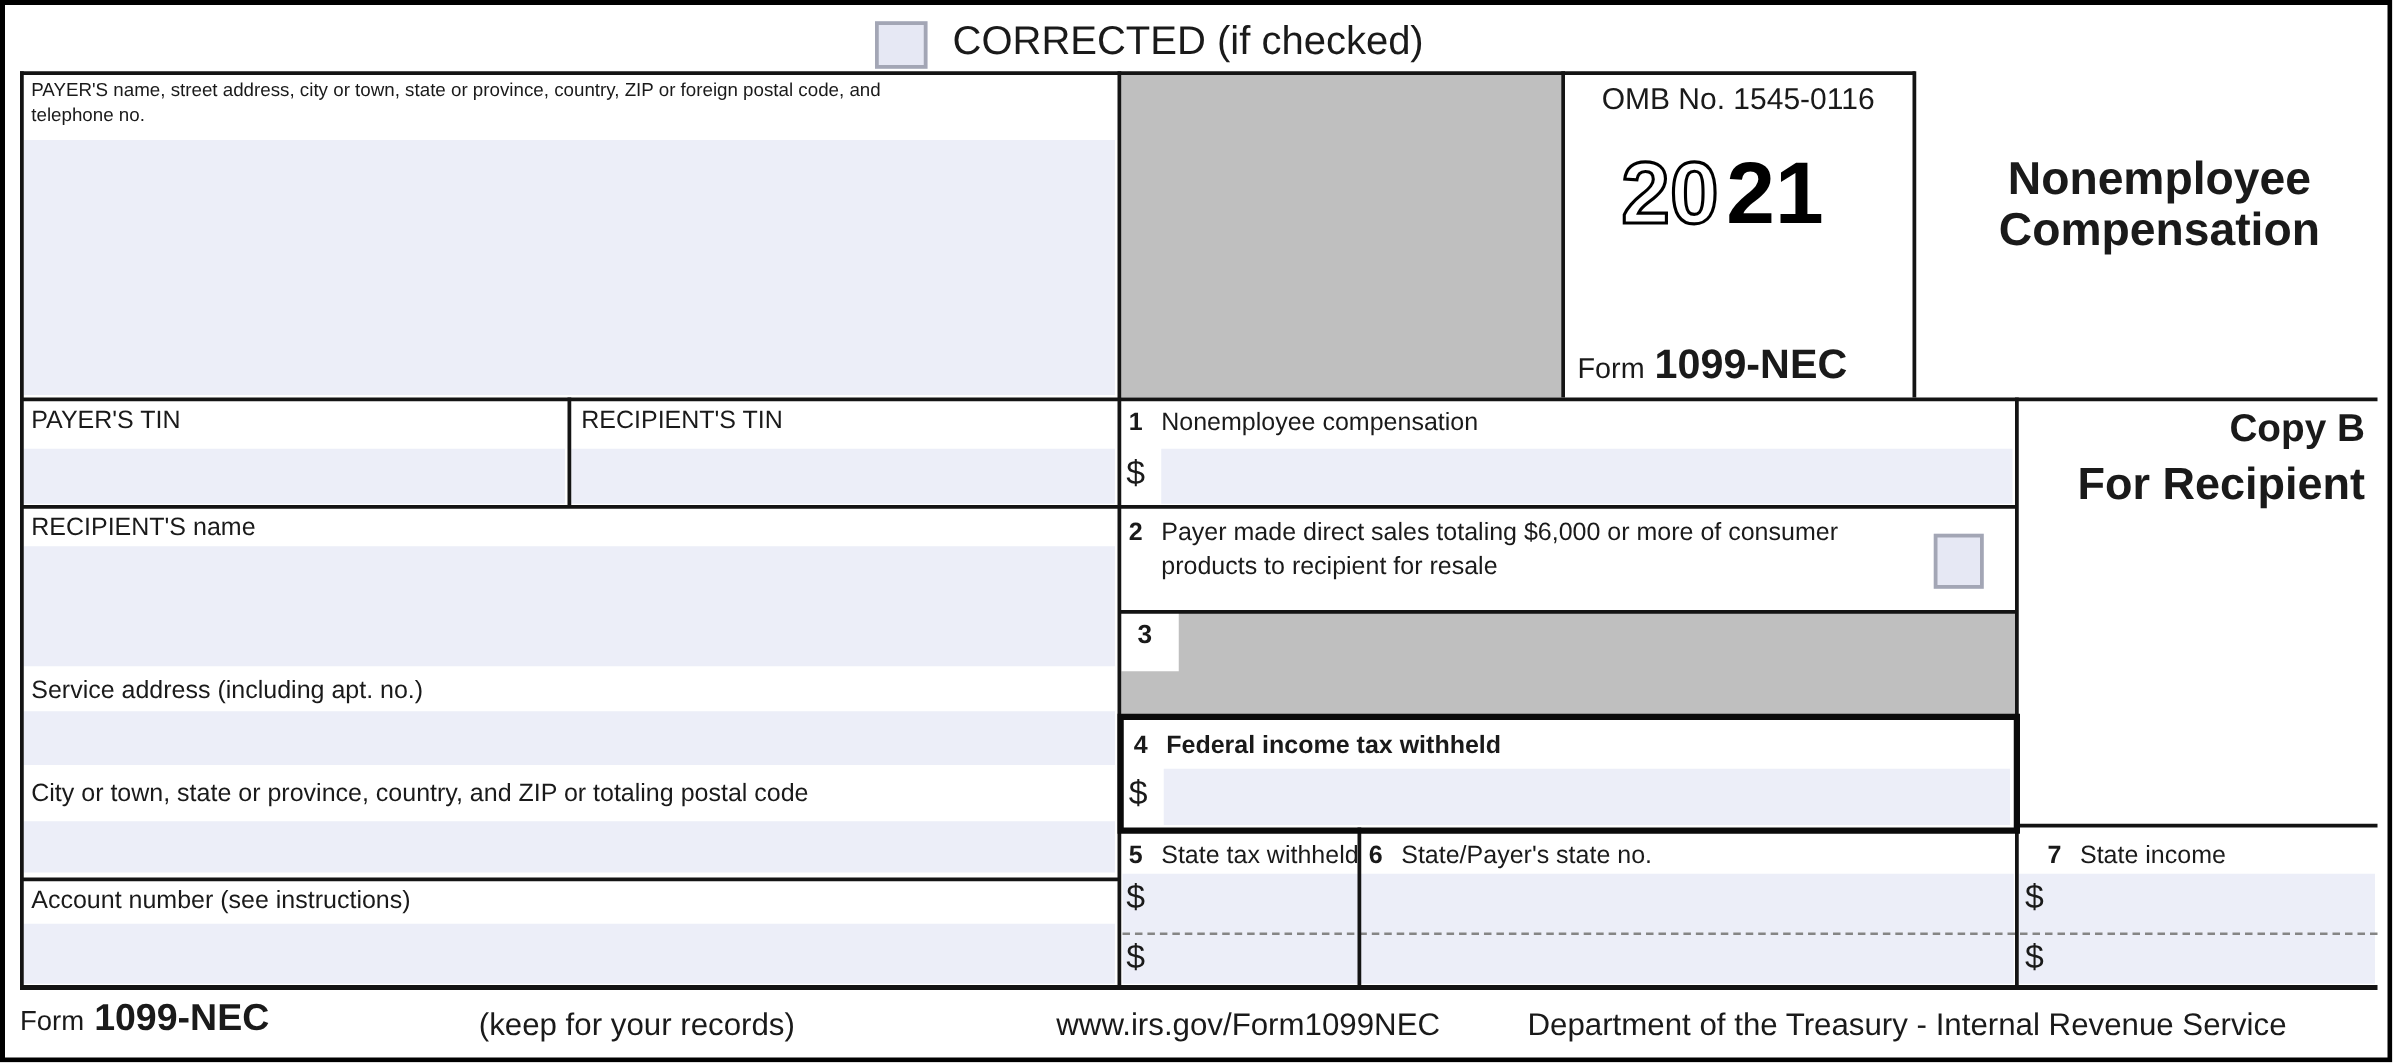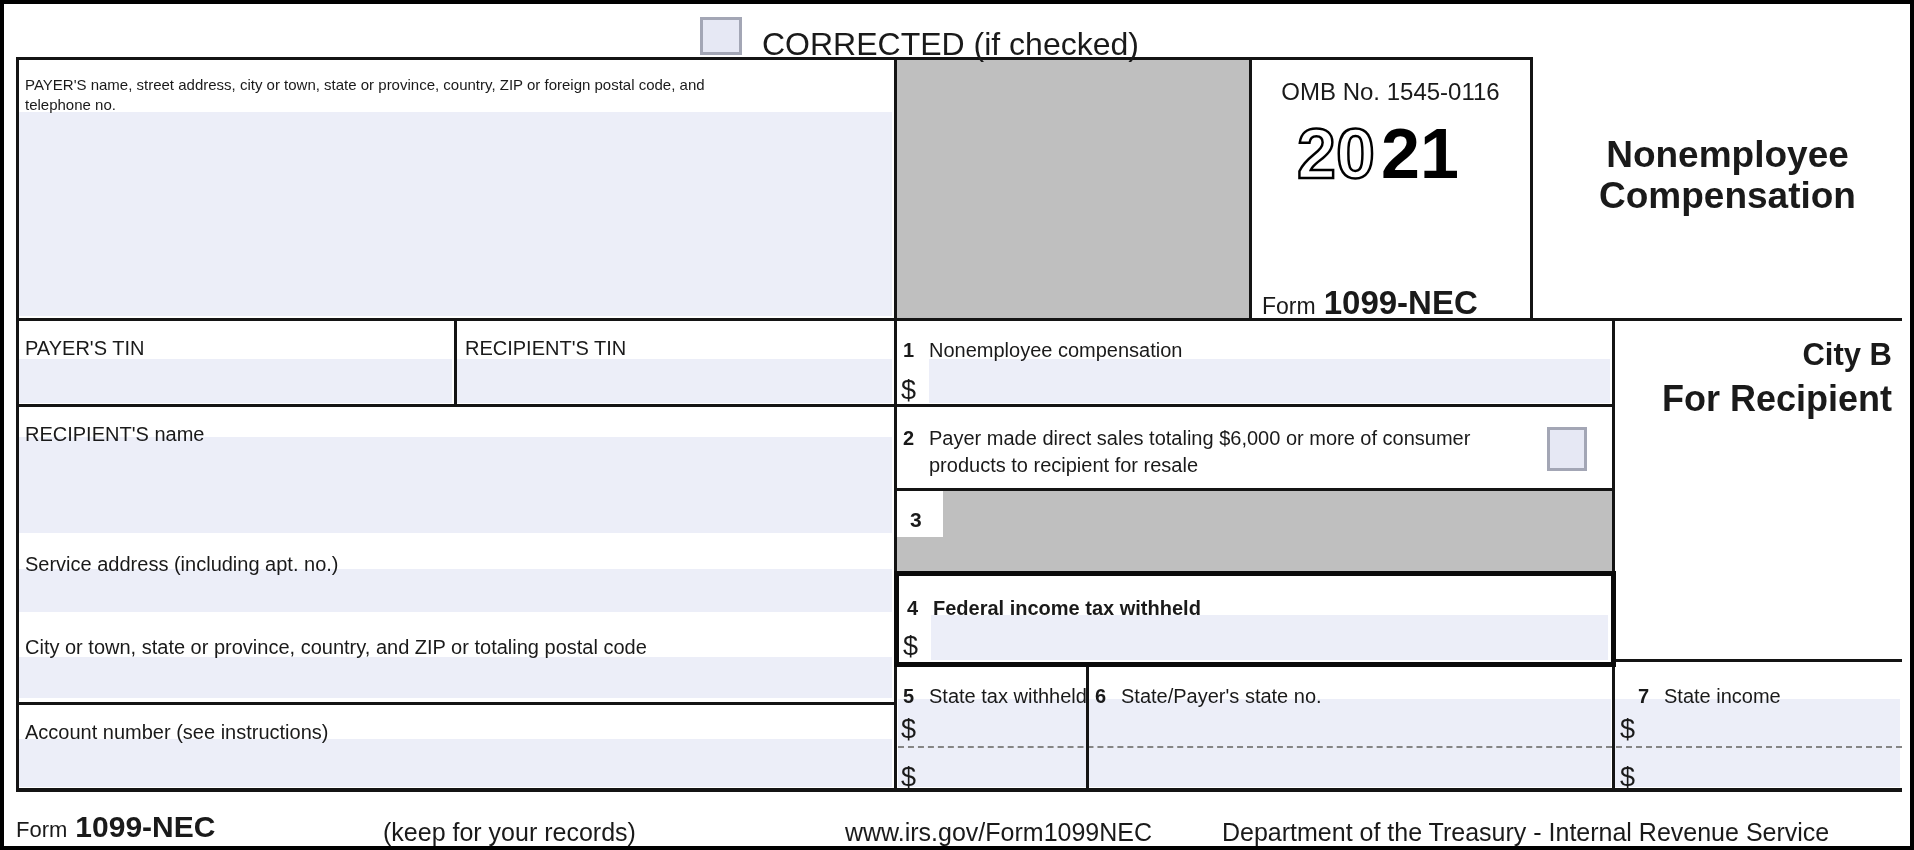--- a/index.html
+++ b/index.html
@@ -14,21 +14,21 @@
   .lav  { background:var(--input-fill,#eceef8); }
 
   
   .hline, .vline { position:absolute; background:var(--border-black,#141414); z-index:3; }
   .hline { height:3px; } .vline { width:3px; }
   .hline.thick { height:4px; }
   .dash { position:absolute; border-top:2px dashed #858585; z-index:3; }
   .box4rect { position:absolute; border:5px solid #0a0a0a; z-index:4; background:transparent; }
 
   
-  .txt { position:absolute; z-index:5; white-space:nowrap;margin-top:12px; }
+  .txt { position:absolute; z-index:5; white-space:nowrap; }
   .wrap { white-space:normal; }
   .lbl { font-size:20px; }
   .lbl-lg { font-size:15px; line-height:1.3; }
   .num { font-weight:bold; }
   .dollar { font-size:27px; }
   .corrected-lbl { font-size:32px; }
   .omb-no { font-size:24px; text-align:center; }
   .form-title-big { font-size:37px; font-weight:bold; text-align:center; line-height:1.12; }
   .copyb-title { font-size:31px; font-weight:bold; }
   .copyb-sub { font-size:36px; font-weight:bold; margin-top:5px; }
@@ -141,21 +141,21 @@
   <div class="txt dollar" style="left:901px;top:750px;">$</div>
   <div class="txt dollar" style="left:1620px;top:702px;">$</div>
   <div class="txt dollar" style="left:1620px;top:750px;">$</div>
 
   <div class="txt lbl" style="left:25px;top:411px;text-align:right;">RECIPIENT'S name</div>
   <div class="txt lbl" style="left:25px;top:541px;">Service address (including apt. no.)</div>
   <div class="txt lbl" style="left:25px;top:624px;">City or town, state or province, country, and ZIP or totaling postal code</div>
   <div class="txt lbl" style="left:25px;top:709px;">Account number (see instructions)</div>
 
   <div class="txt wrap" style="left:1620px;top:325px;width:272px;text-align:right;">
-    <div class="copyb-title">City B</div>
+    <div class="copyb-title">Copy B</div>
     <div class="copyb-sub">For Recipient</div>
   </div>
 
   <div class="txt baseline" style="left:16px;top:798px;">
     <span class="footer-word">Form</span>
     <span class="footer-num">1099-NEC</span>
   </div>
   <div class="txt footer-txt" style="left:383px;top:806px;">(keep for your records)</div>
   <div class="txt footer-txt" style="left:845px;top:806px;">www.irs.gov/Form1099NEC</div>
   <div class="txt footer-txt" style="left:1222px;top:806px;">Department of the Treasury - Internal Revenue Service</div>

